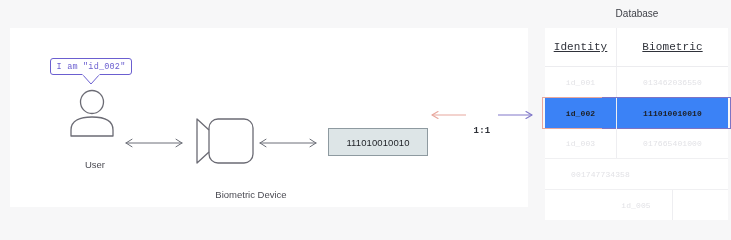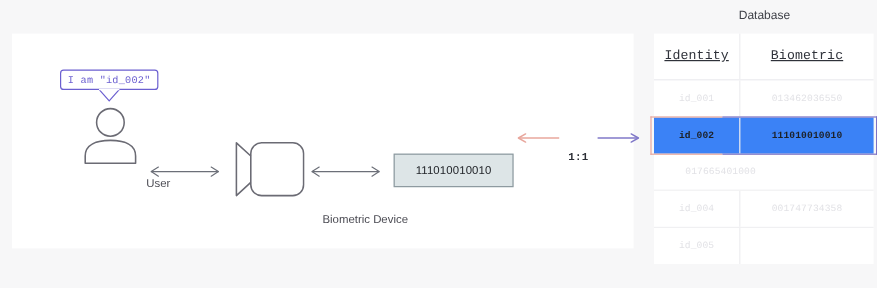--- a/index.html
+++ b/index.html
@@ -76,21 +76,22 @@
     top: 31px;
     width: 52px;
     height: 48px;
   }
 
   .node-label {
     position: absolute;
     font-size: 9.5px;
     color: #4a4a52;
     white-space: nowrap;
-    text-align: right;
+    text-align: center;
+    margin-top: 11px;
   }
   .user-label {
     left: 0px;
     top: 90px;
     width: 94px;
   }
 
   
   .arrow-1 {
     position: absolute;
@@ -204,21 +205,21 @@
     display: flex;
     height: 30px;
     align-items: center;
     position: relative;
     border-bottom: 1px solid #f0f0f2;
   }
   .db-row.header {
     height: 38px;
     border-bottom: 1px solid #ececef;
   }
-  .db-row.last { border-bottom: none; }
+  .db-row.last { border-bottom: none; flex-direction: column; }
 
   .db-cell {
     font-family: "Liberation Mono", "DejaVu Sans Mono", monospace;
     font-size: 8px;
     text-align: center;
     white-space: nowrap;
     letter-spacing: 0.1px;
   }
   .col-identity {
     width: 72px;
@@ -357,25 +358,25 @@
       <div class="db-row highlight">
         <div class="highlight-outline">
           <div class="hl-left"></div>
           <div class="hl-right"></div>
         </div>
         <div class="db-cell col-identity active-text">id_002</div>
         <div class="db-cell col-embed active-text">111010010010</div>
       </div>
 
       <div class="db-row">
+        <div class="db-cell col-identity faded">id_003</div>
         <div class="db-cell col-embed faded">017665401000</div>
       </div>
 
       <div class="db-row">
-        <div class="db-cell col-identity faded">id_004</div>
         <div class="db-cell col-embed faded">001747734358</div>
       </div>
 
       <div class="db-row last">
         <div class="db-cell col-identity faded">id_005</div>
       </div>
 
     </div>
   </div>
 

